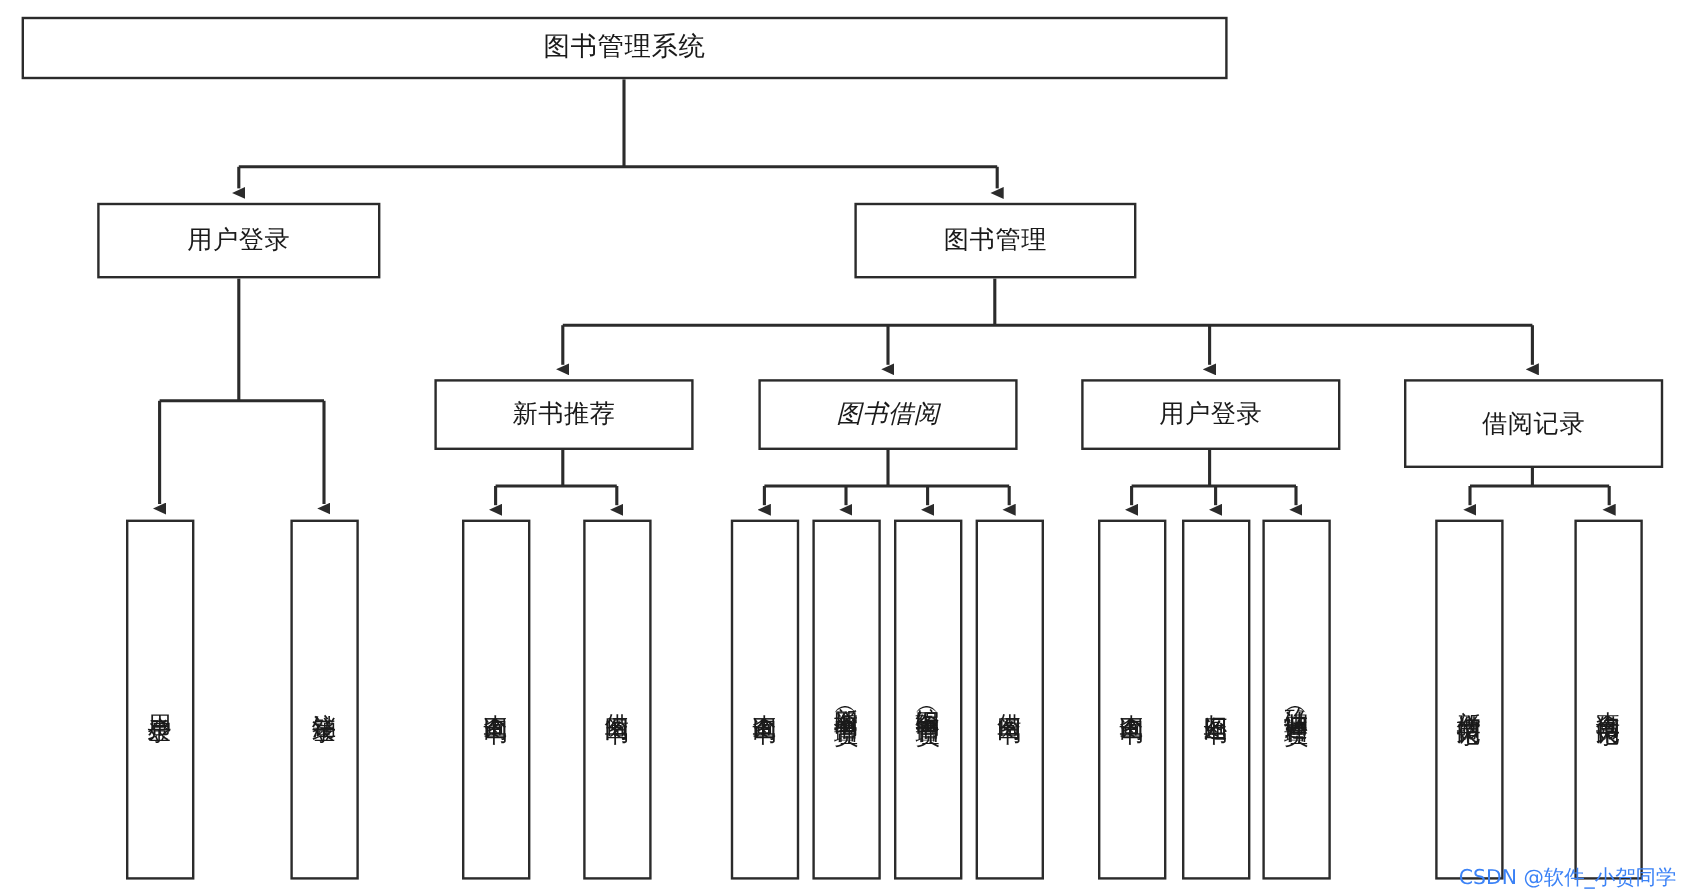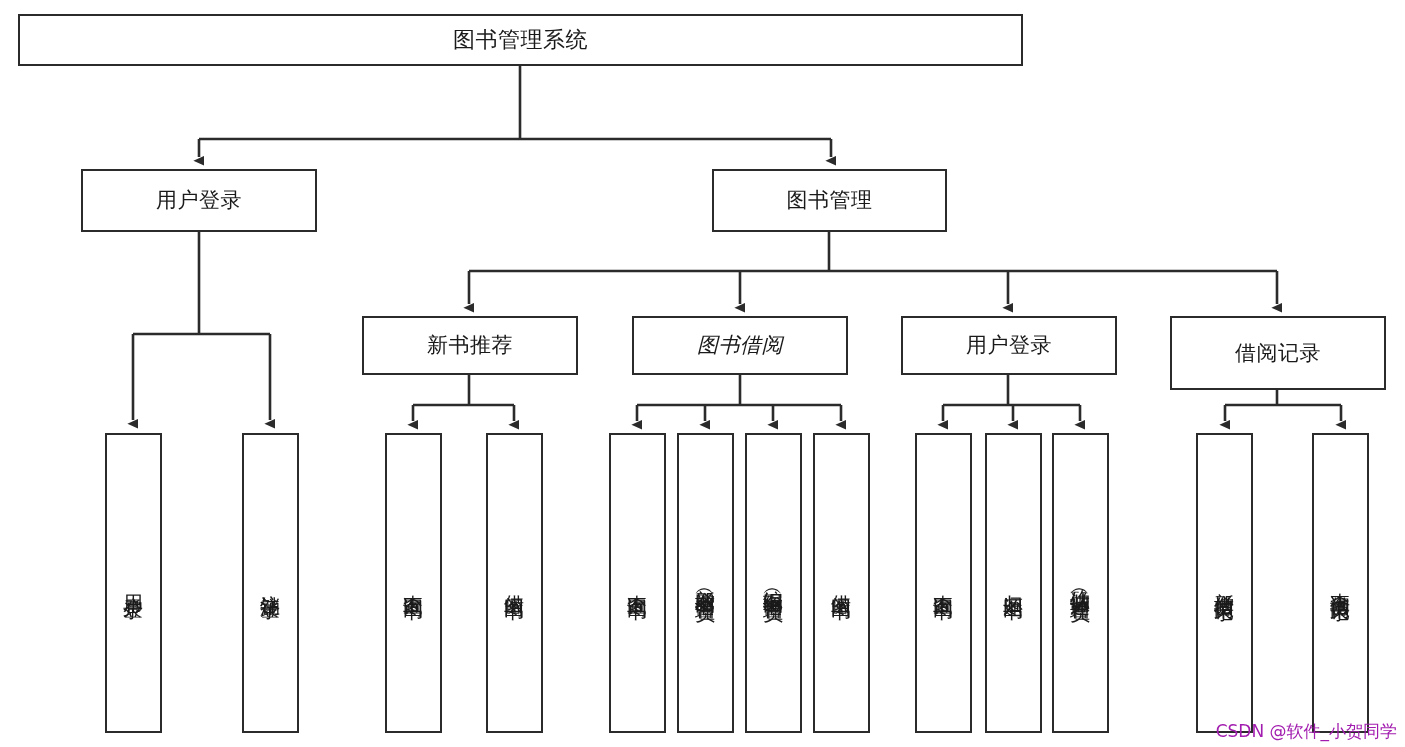--- a/index.html
+++ b/index.html
@@ -57,21 +57,21 @@
     top: 0;
     width: 1405px;
     height: 747px;
     pointer-events: none;
   }
   #watermark {
     position: absolute;
     right: 8px;
     bottom: 4px;
     font-size: 17px;
-    color: #a21caf;
+    color: #3b82f6;
     white-space: nowrap;
     font-family: "DejaVu Sans", "Liberation Sans", sans-serif;
   }
 </style>
 </head>
 <body>
 
 <div id="canvas">
 
   <svg id="wires" viewBox="0 0 1405 747" xmlns="http://www.w3.org/2000/svg">

